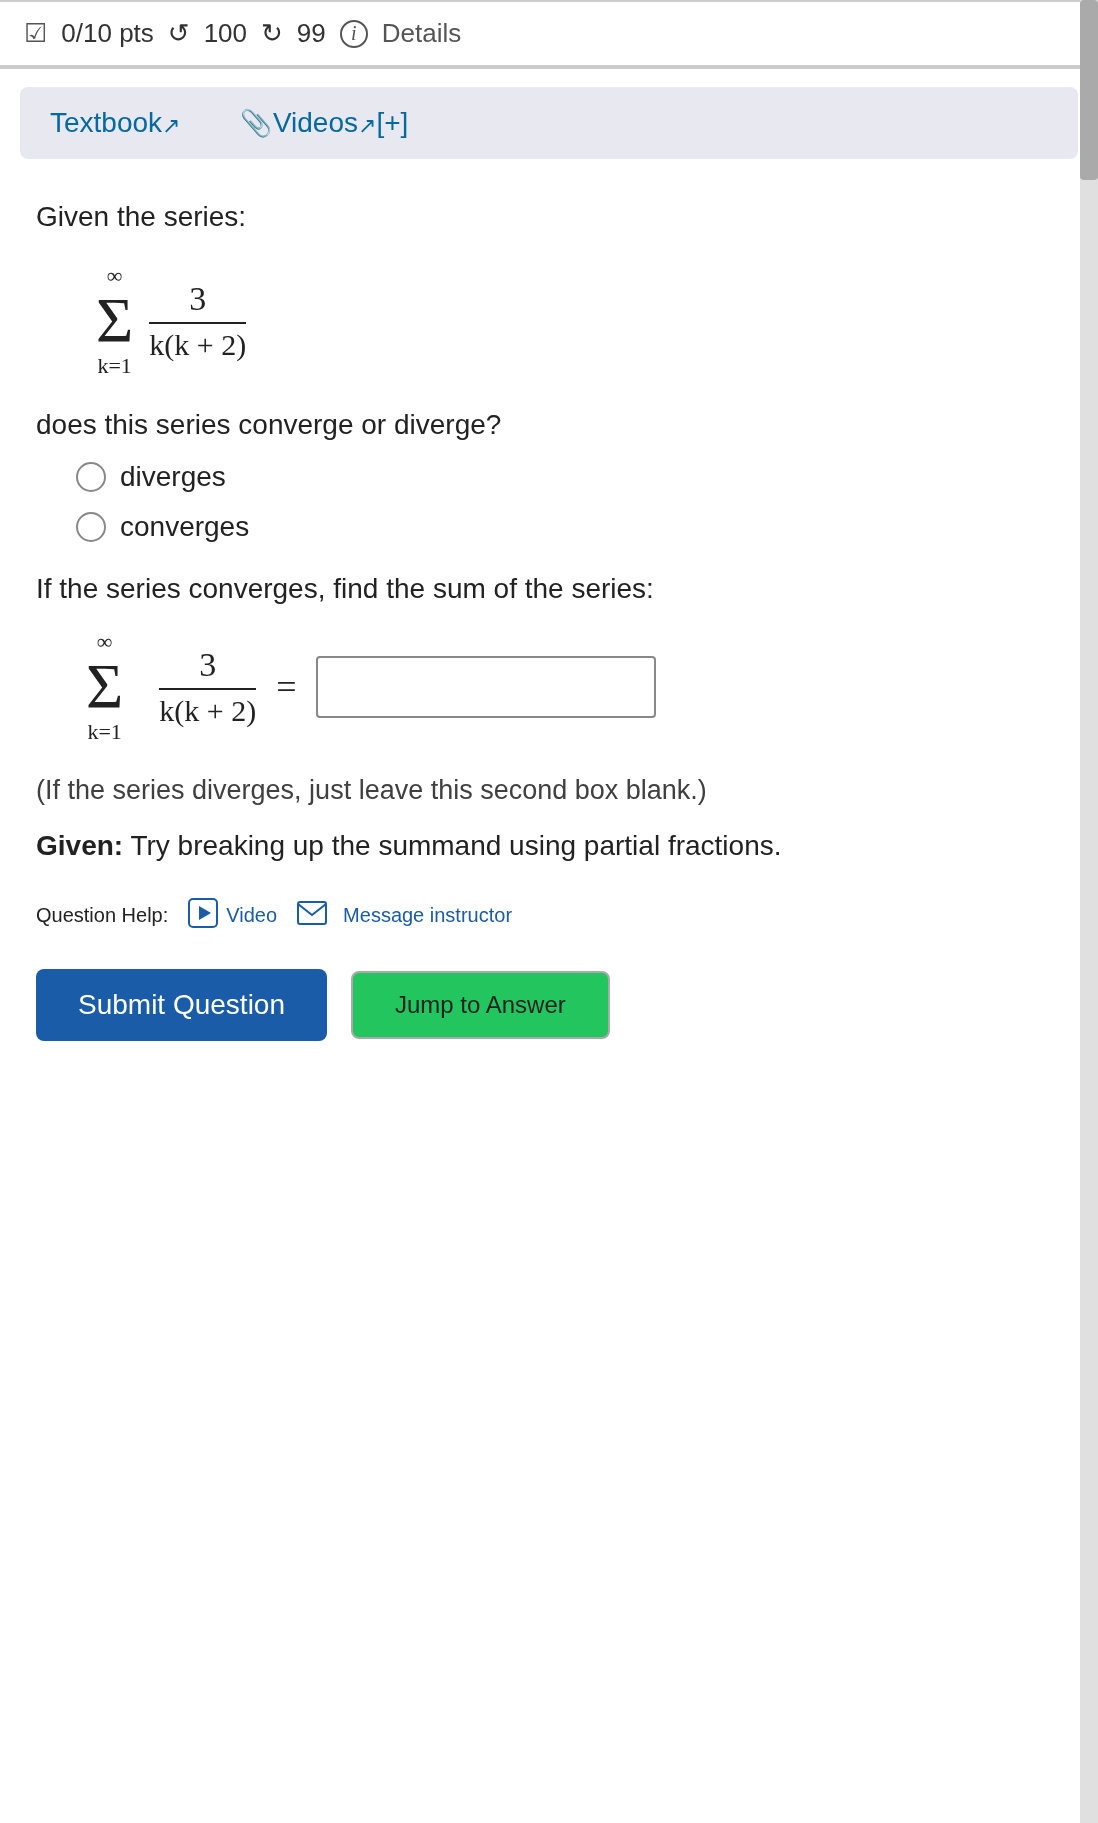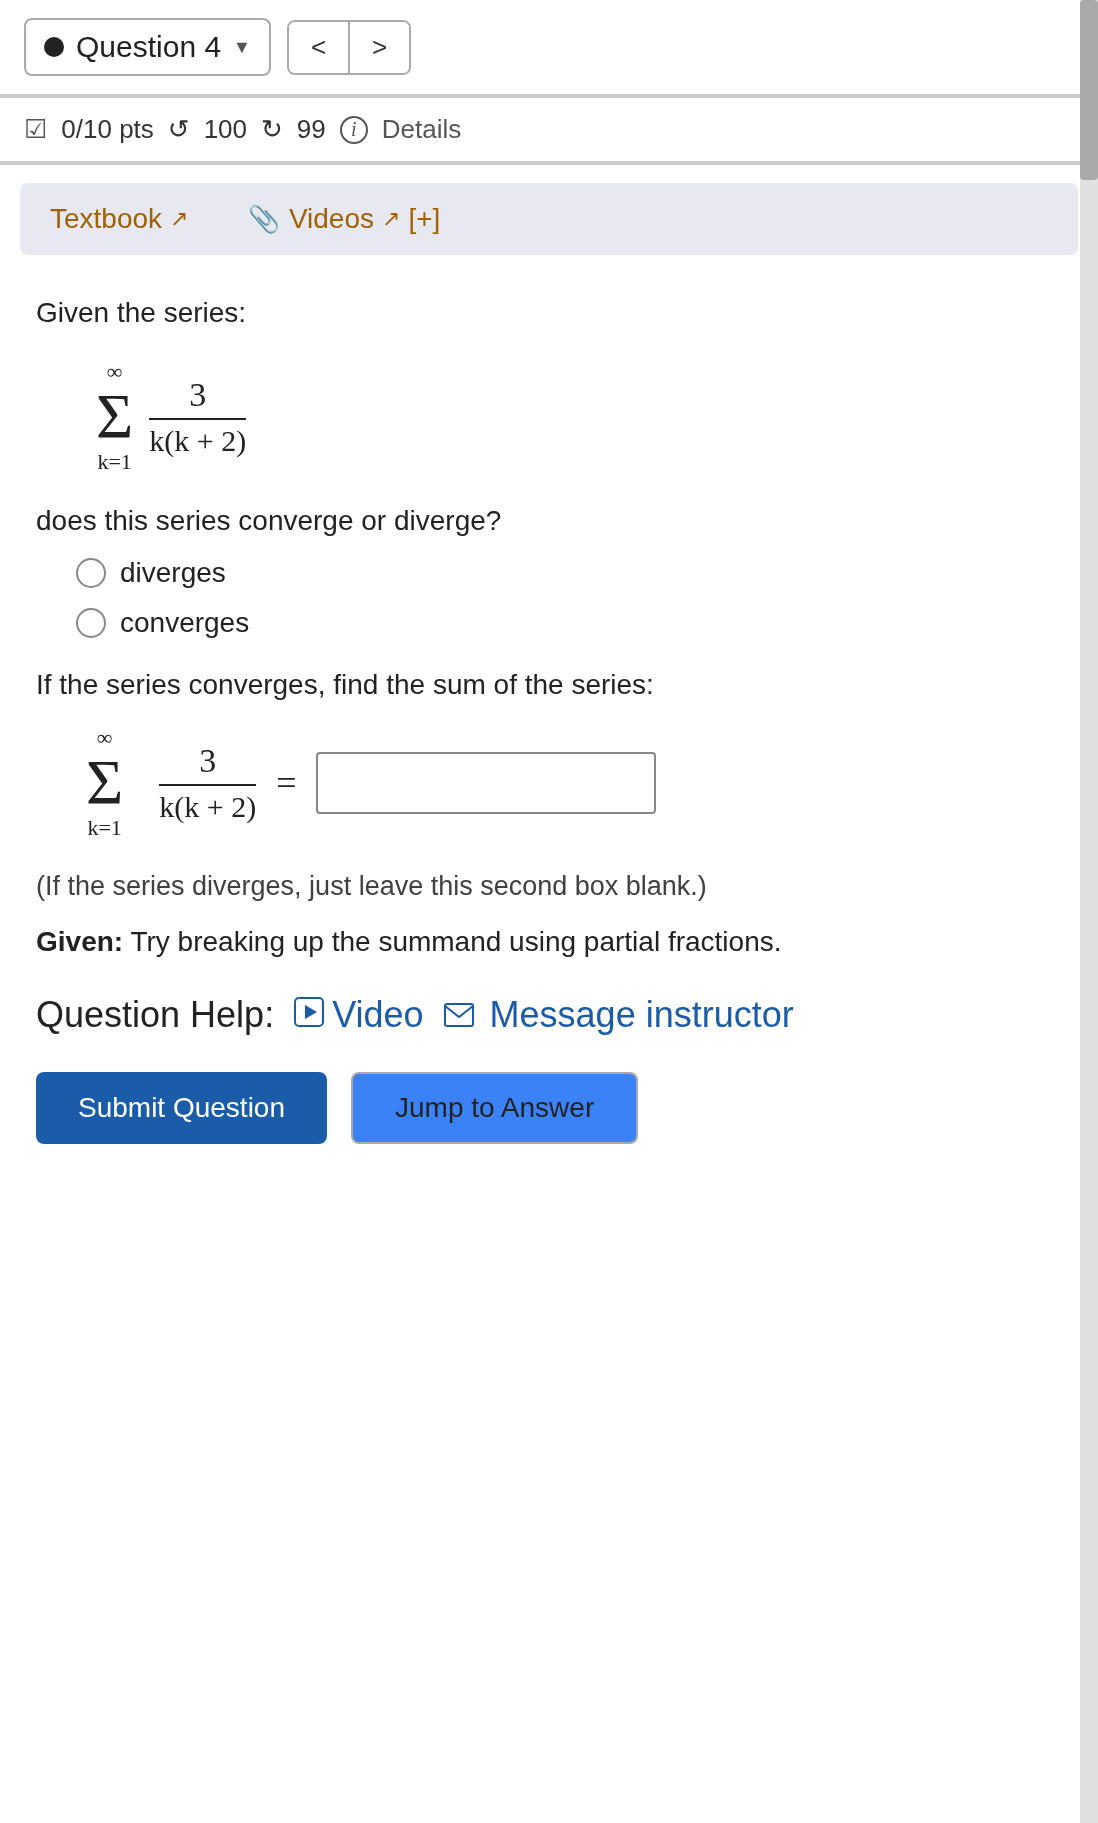--- a/index.html
+++ b/index.html
@@ -120,26 +120,25 @@
       background: #e8e8f0;
       padding: 20px 30px;
       display: flex;
       align-items: center;
       gap: 60px;
       margin: 18px 20px;
       border-radius: 8px;
     }
 
     .resource-link {
-      color: #a16207;
+      color: #0369a1;
       text-decoration: none;
       font-size: 28px;
       display: flex;
-      align-items: center;
-      gap: 8px;
+      align-items: flex-end;
     }
 
     .external-icon {
       font-size: 22px;
       vertical-align: super;
     }
 
     
     .main-content {
       padding: 24px 36px;
@@ -275,21 +274,21 @@
       font-size: 28px;
       margin: 24px 0 36px 0;
     }
 
     .hint-bold {
       font-weight: bold;
     }
 
     
     .question-help {
-      font-size: 36px;
+      font-size: 20px;
       display: flex;
       align-items: center;
       gap: 20px;
       margin-bottom: 36px;
     }
 
     .help-video-link {
       color: #1a5ca8;
       text-decoration: none;
       display: flex;
@@ -318,26 +317,26 @@
       color: #fff;
       border: none;
       border-radius: 8px;
       padding: 20px 42px;
       font-size: 28px;
       cursor: pointer;
       font-weight: 500;
     }
 
     .jump-btn {
-      background: #3b82f6;
+      background: #22c55e;
       color: #222;
       border: 2px solid #aaa;
       border-radius: 8px;
       padding: 18px 42px;
-      font-size: 28px;
+      font-size: 24px;
       cursor: pointer;
       font-weight: 400;
     }
 
     
     .scrollbar {
       position: absolute;
       right: 0;
       top: 0;
       width: 18px;
@@ -369,31 +368,20 @@
     
     .reload-icon {
       font-size: 26px;
     }
   </style>
 </head>
 <body>
 
 <div class="outer-container">
 
-  <div class="top-bar">
-    <div class="question-selector">
-      <span class="question-dot"></span>
-      <span class="question-label">Question 4</span>
-      <span class="chevron-down">▼</span>
-    </div>
-    <div class="nav-buttons">
-      <button class="nav-btn">&lt;</button>
-      <button class="nav-btn">&gt;</button>
-    </div>
-  </div>
 
   <hr class="separator">
 
   <div class="points-bar">
     <span class="checkbox-icon">☑</span>
     <span>0/10 pts</span>
     <span class="reload-icon">↺</span>
     <span>100</span>
     <span class="reload-icon">↻</span>
     <span>99</span>

